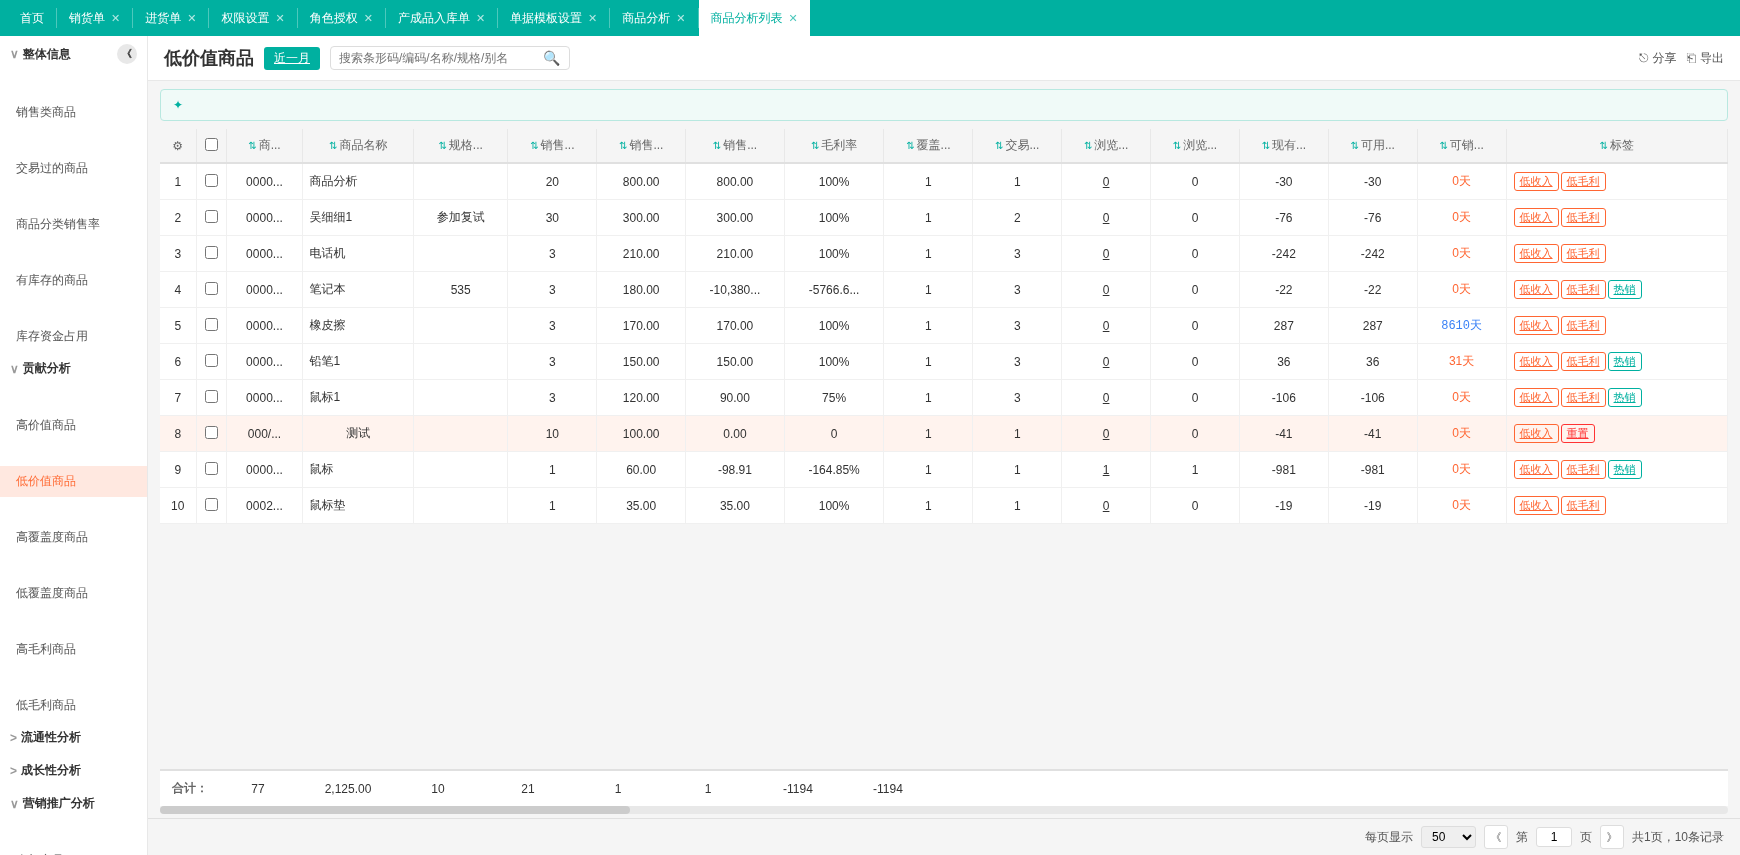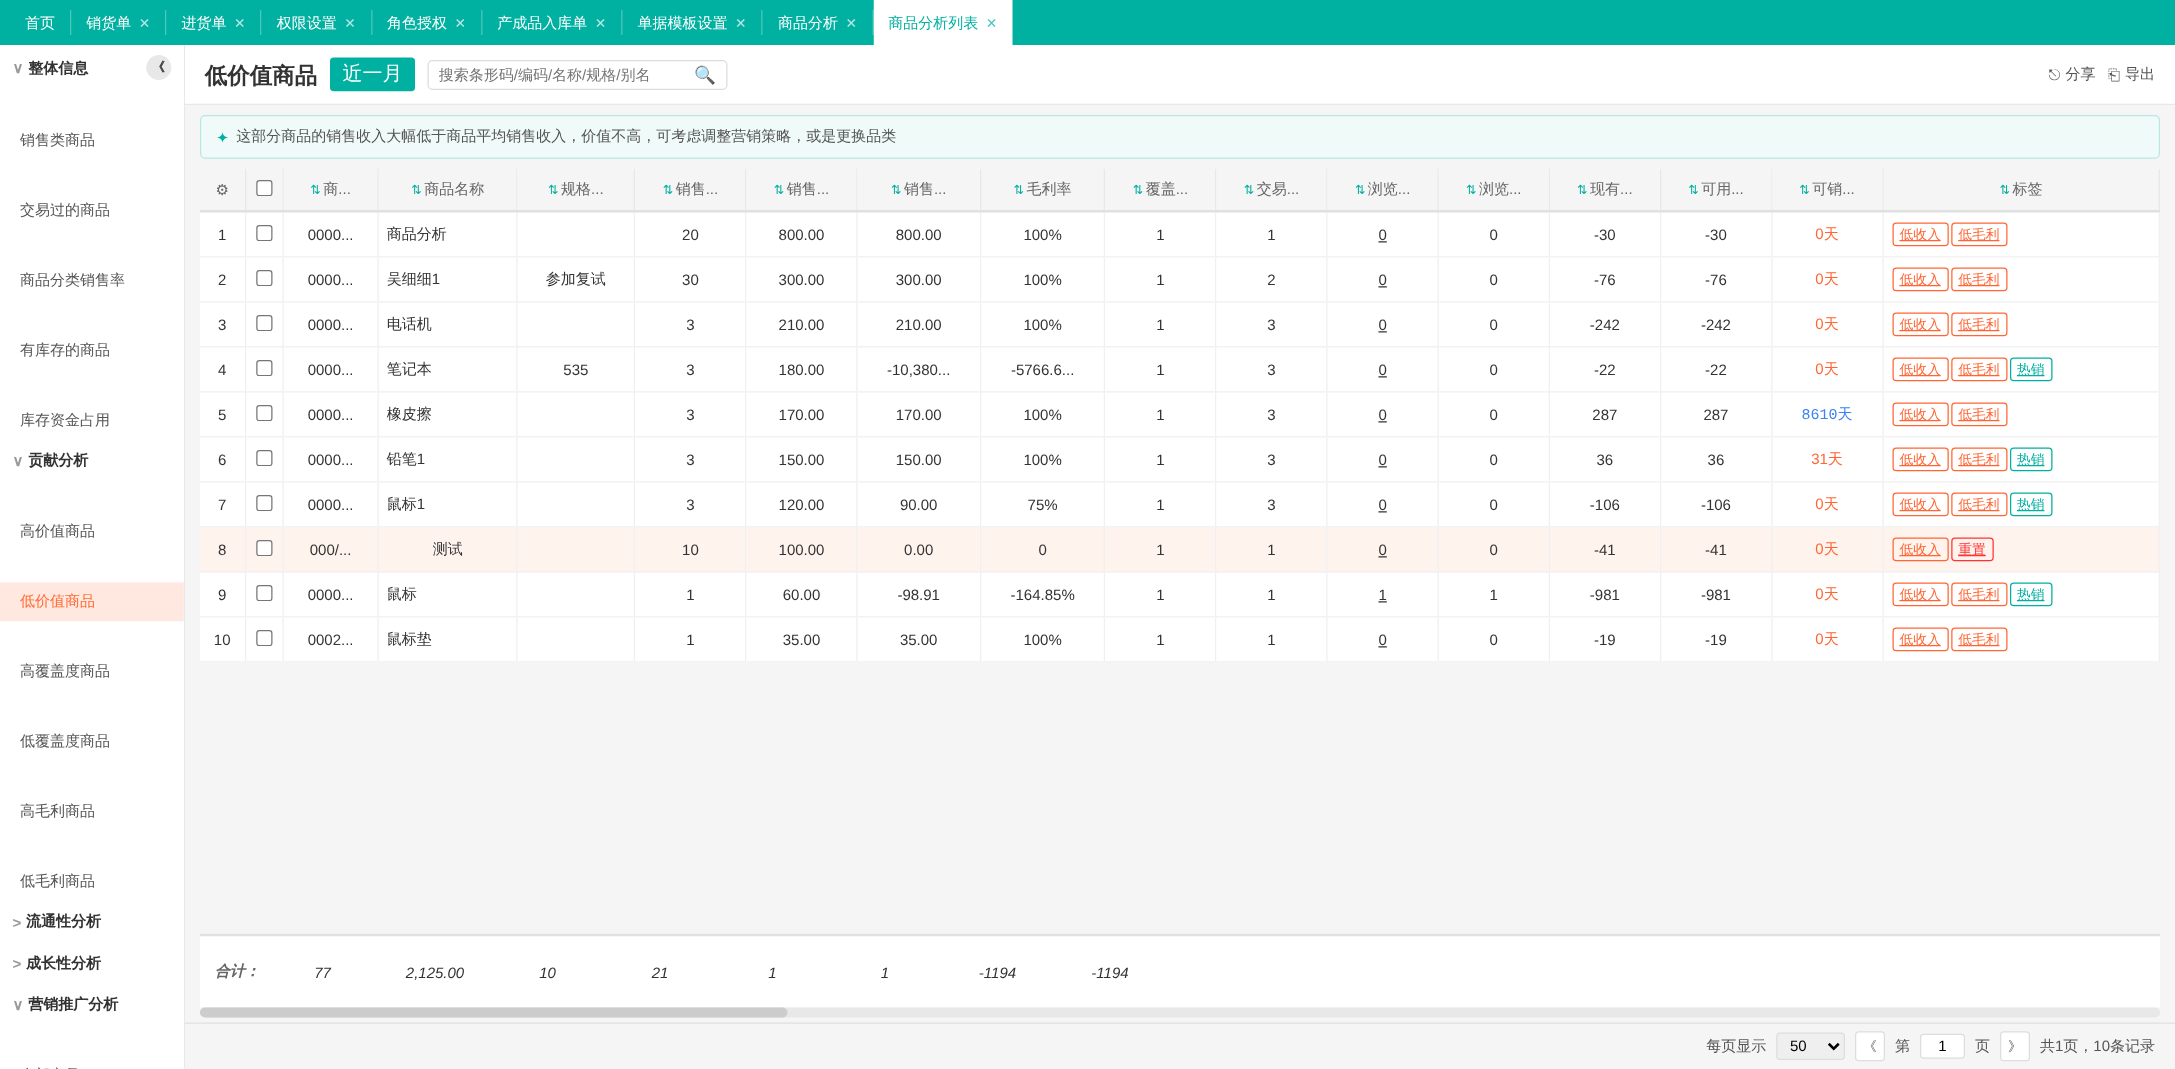--- a/index.html
+++ b/index.html
@@ -91,21 +91,22 @@
       font-weight: bold;
       color: #333;
     }
     .filter-btn {
       background: #00b0a0;
       color: #fff;
       border: none;
       padding: 3px 10px;
       border-radius: 3px;
       cursor: pointer;
-      font-size: 16px;
+      font-size: 12px;
+      text-decoration: underline;
     }
     .search-box {
       display: flex;
       align-items: center;
       border: 1px solid #ddd;
       border-radius: 4px;
       padding: 3px 8px;
       gap: 6px;
       width: 240px;
     }
@@ -184,24 +185,23 @@
     .tag-orange { color: #ff6633; border: 1px solid #ff6633; }
     .tag-red { color: #ff3333; border: 1px solid #ff3333; }
     .tag-green { color: #00b0a0; border: 1px solid #00b0a0; }
     .link-underline { text-decoration: underline; cursor: pointer; }
     .checkbox-cell { width: 30px; }
 
     
     .table-footer {
       background: #fff;
       border-top: 2px solid #e0e0e0;
-      padding: 20px 12px;
-      display: flex;
-      align-items: center;
-      font-style: italic;
+      padding: 9px 12px;
+      display: flex;
+      align-items: center;
     }
     .footer-label { color: #666; font-weight: bold; margin-right: 20px; }
     .footer-values { display: flex; gap: 30px; color: #333; }
     .footer-val { min-width: 60px; text-align: center; }
 
     
     .pagination-bar {
       background: #f5f5f5;
       border-top: 1px solid #e0e0e0;
       padding: 6px 16px;
@@ -377,21 +377,20 @@
         </div>
         <div class="action-btn">
           <span>⎗</span>
           <span>导出</span>
         </div>
       </div>
     </div>
 
     <div class="info-bar">
       <span class="info-icon">✦</span>
-      <span>这部分商品的销售收入大幅低于商品平均销售收入，价值不高，可考虑调整营销策略，或是更换品类</span>
     </div>
 
     <div class="table-container">
       <table>
         <thead>
           <tr>
             <th style="width:36px;">⚙</th>
             <th style="width:30px;"><input type="checkbox" style=""></th>
             <th><span class="sort-icon">⇅</span>商...</th>
             <th><span class="sort-icon">⇅</span>商品名称</th>

